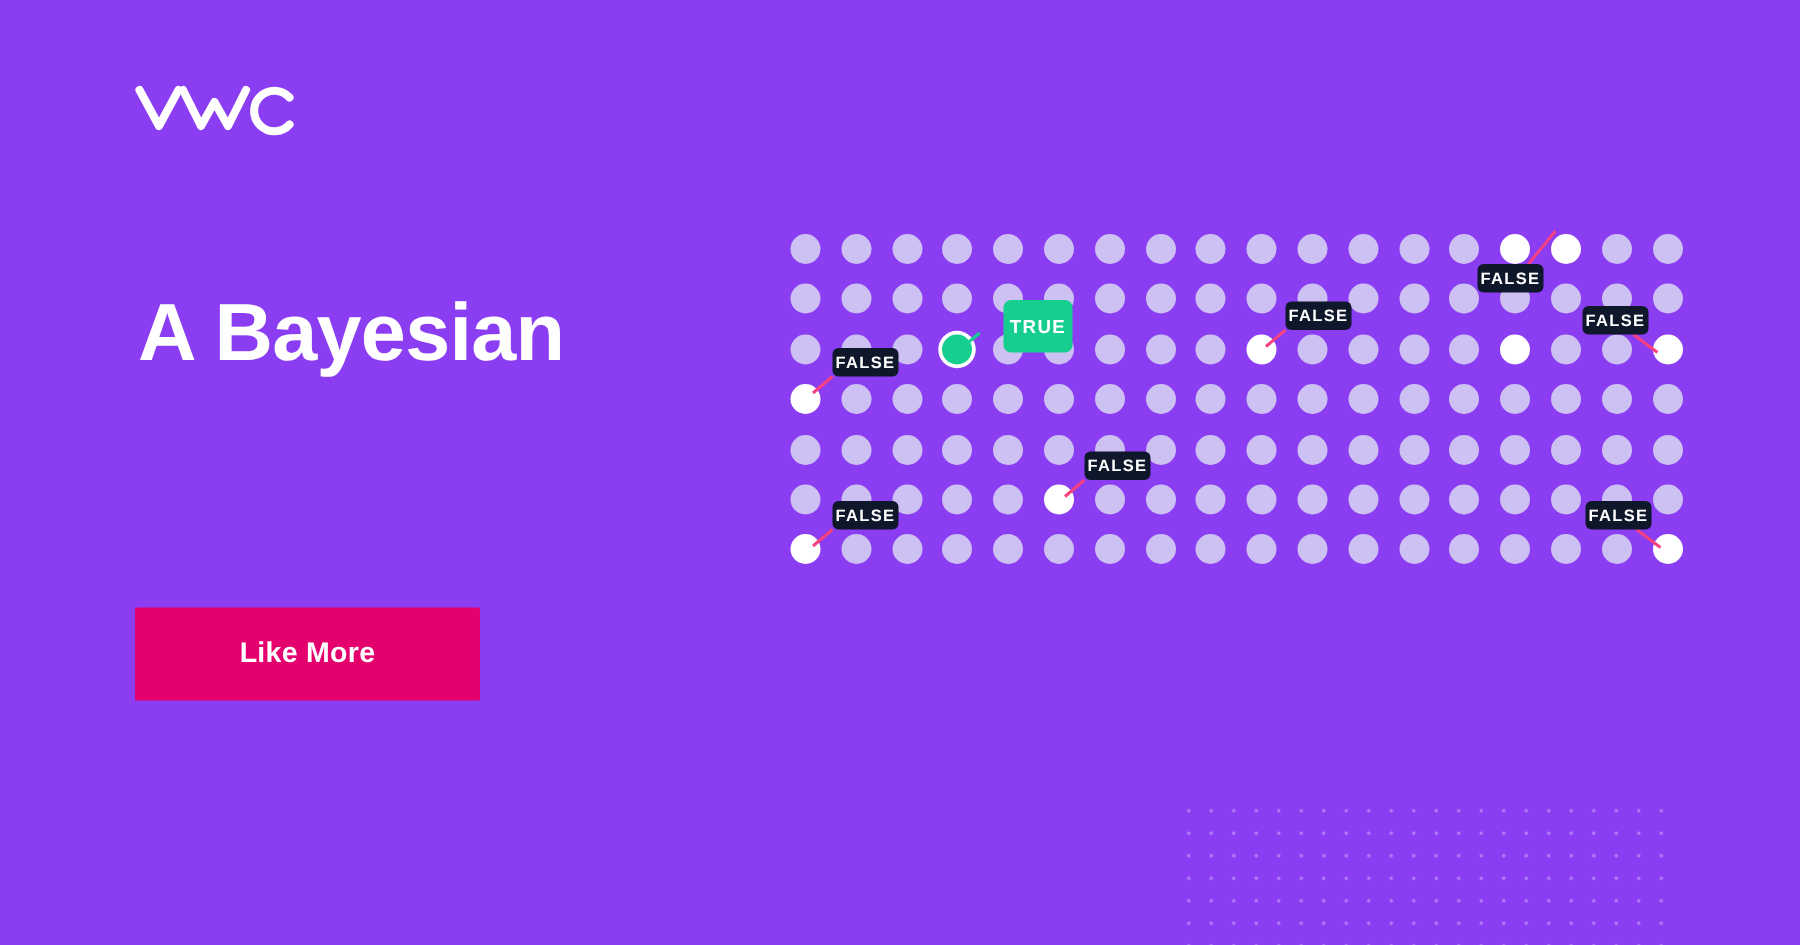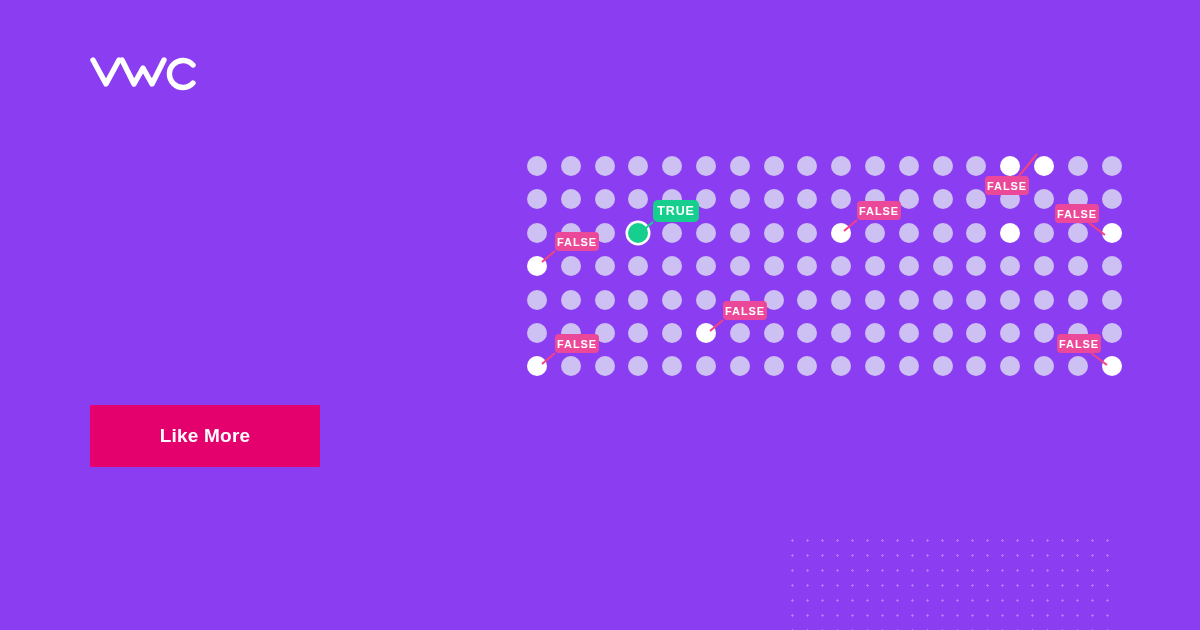--- a/index.html
+++ b/index.html
@@ -64,22 +64,22 @@
   .dot.white{background:#ffffff;}
   .dot.green{background:#16cf8f;box-shadow:0 0 0 2.5px #ffffff;}
 
   
   .label{
     position:absolute;height:19px;border-radius:4px;
     display:flex;align-items:center;justify-content:center;
     color:#ffffff;font-size:11px;font-weight:bold;letter-spacing:.9px;
     padding:0 8px;white-space:nowrap;box-sizing:border-box;
   }
-  .label.false{background:#ec4899;}
-  .label.true{background:#16cf8f;height:22px;font-size:12.5px;border-radius:5px;}
+  .label.false{background:#0f172a;}
+  .label.true{background:#16cf8f;height:35px;font-size:12.5px;border-radius:5px;margin-left:16px;}
   .leader{position:absolute;pointer-events:none;}
   .leader svg{display:block;overflow:visible;}
 </style>
 </head>
 <body>
 
 <div id="stage">
 
   <div class="microdots"></div>
 
@@ -87,20 +87,21 @@
     <svg viewBox="0 0 108 44" xmlns="http://www.w3.org/2000/svg" aria-label="VWO">
       <g fill="none" stroke="#ffffff" stroke-width="5.4" stroke-linecap="round" stroke-linejoin="round">
         <polyline points="4,10 17,34 30,10"></polyline>
         <polyline points="33,10 45,34 54,18 63,34 75,10"></polyline>
         <path d="M104 15 A13.5 13.5 0 1 0 104 33"></path>
       </g>
     </svg>
   </div>
 
   <div class="headline">
+    <span class="l">A Bayesian</span>
   </div>
 
   <button class="cta">Like More</button>
 
 
   <div class="grid" id="dot-grid">
       <div class="dot" style="left: 18px; top: 18px;"></div>
       <div class="dot" style="left: 51.8px; top: 18px;"></div>
       <div class="dot" style="left: 85.6px; top: 18px;"></div>
       <div class="dot" style="left: 119.4px; top: 18px;"></div>

